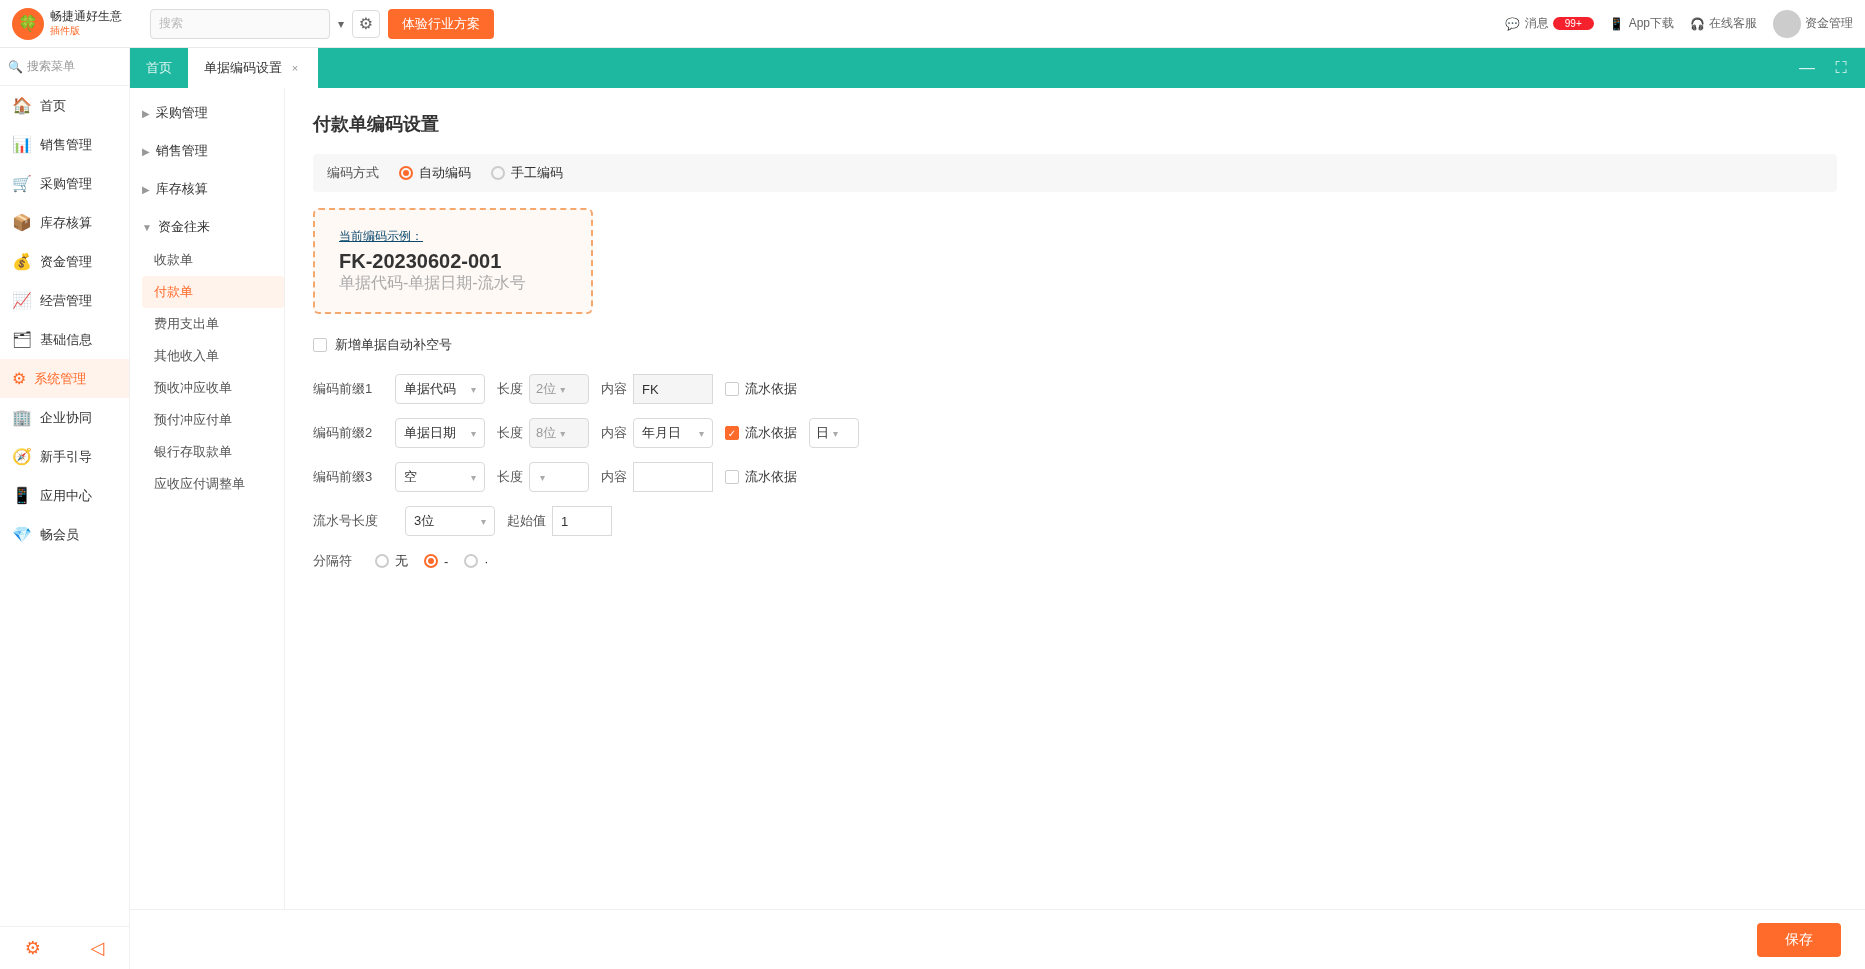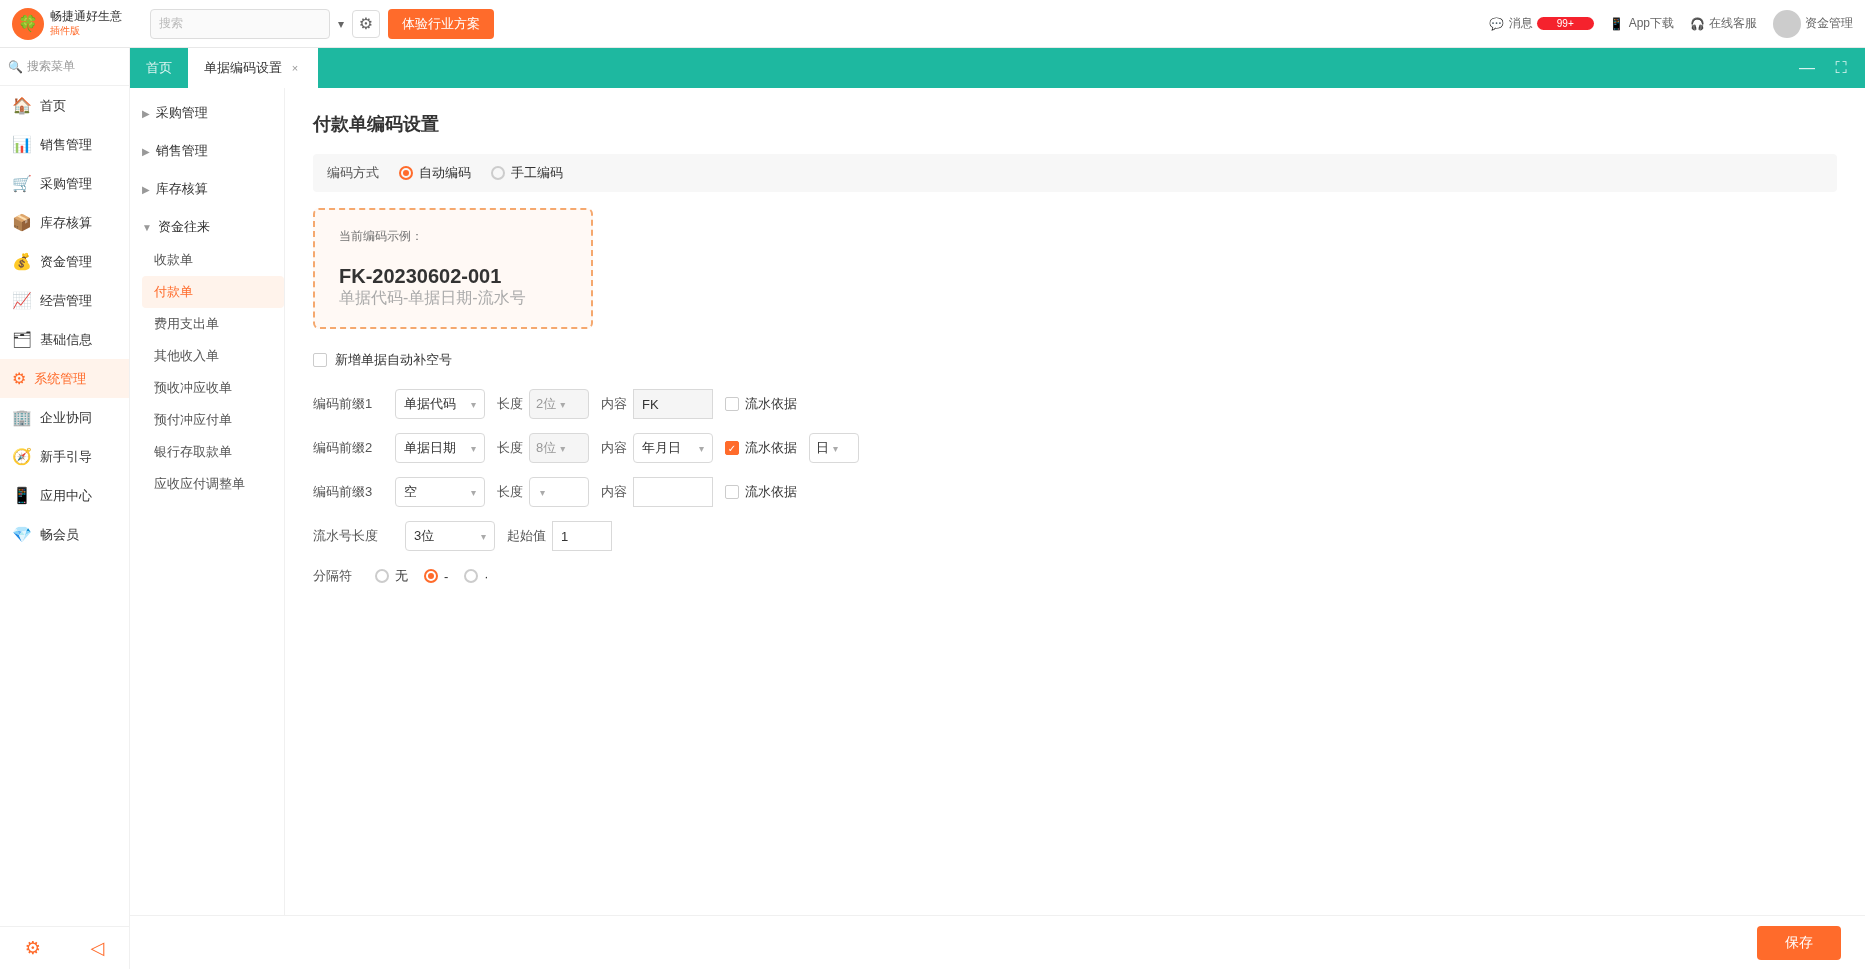--- a/index.html
+++ b/index.html
@@ -52,21 +52,21 @@
     }
     .topbar-right {
       display: flex; align-items: center; gap: 16px; margin-left: auto;
     }
     .topbar-right-item {
       display: flex; align-items: center; gap: 4px;
       font-size: 12px; color: #666; cursor: pointer;
     }
     .badge {
       background: #f5222d; color: #fff; border-radius: 10px;
-      font-size: 10px; padding: 1px 20px; min-width: 18px; text-align: center;
+      font-size: 10px; padding: 1px 12px; min-width: 18px; text-align: center;
     }
     .topbar-avatar {
       width: 28px; height: 28px; border-radius: 50%; background: #ddd;
     }
     .topbar-username { font-size: 12px; color: #666; }
 
     
     .main-layout {
       display: flex;
       flex: 1;
@@ -226,21 +226,21 @@
     
     .code-preview {
       border: 2px dashed #f5a86e;
       border-radius: 6px;
       background: #fff9f5;
       padding: 18px 24px;
       display: inline-block;
       margin-bottom: 22px;
       min-width: 280px;
     }
-    .code-preview-label { font-size: 12px; color: #737373; margin-bottom: 20px; }
+    .code-preview-label { font-size: 12px; color: #0c4a6e; margin-bottom: 5px; text-decoration: underline; }
     .code-preview-value { font-size: 20px; font-weight: bold; color: #333; }
     .code-preview-sub { font-size: 16px; color: #aaa; }
 
     
     .checkbox-row {
       display: flex; align-items: center; gap: 8px;
       margin-bottom: 20px;
     }
     .checkbox-label { font-size: 13px; color: #333; }
 
@@ -294,21 +294,21 @@
       margin-top: 16px;
     }
     .sep-label { font-size: 13px; color: #555; width: 50px; }
     .sep-options { display: flex; align-items: center; gap: 16px; }
     .sep-option { display: flex; align-items: center; gap: 6px; font-size: 13px; color: #333; cursor: pointer; }
 
     
     .page-footer {
       position: sticky;
       bottom: 0;
-      height: 54px;
+      height: 60px;
       background: #fff;
       border-top: 1px solid #f0f0f0;
       display: flex;
       align-items: center;
       justify-content: flex-end;
       padding: 0 24px;
       flex-shrink: 0;
     }
     .save-btn {
       background: #ff6b2b; color: #fff; border: none; border-radius: 4px;

